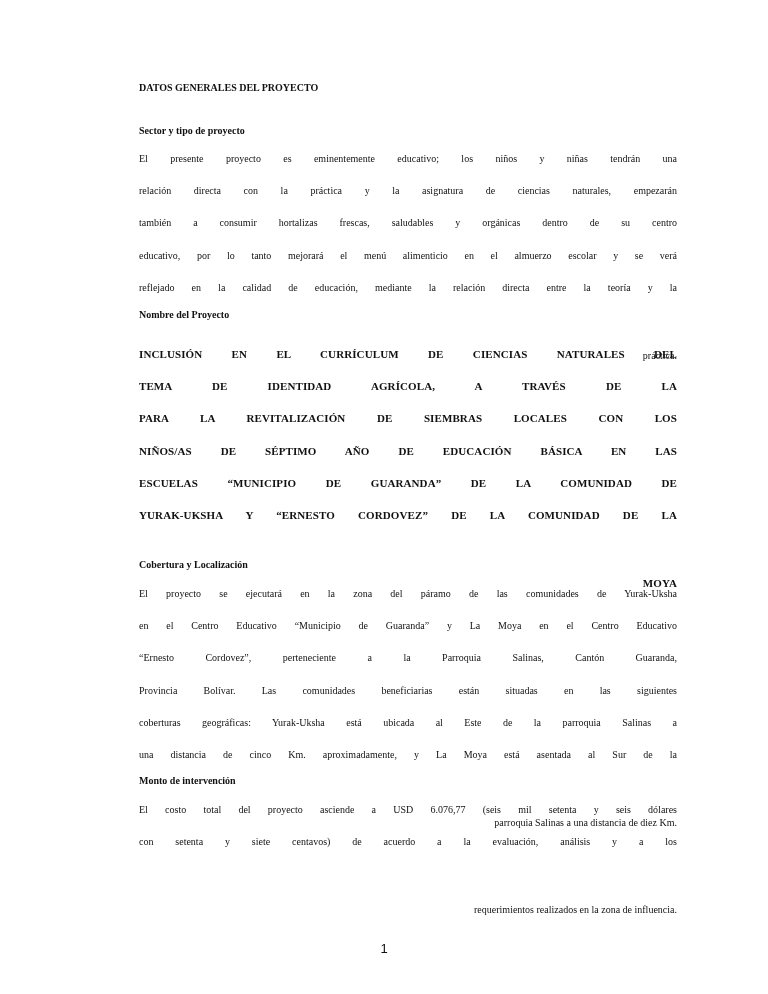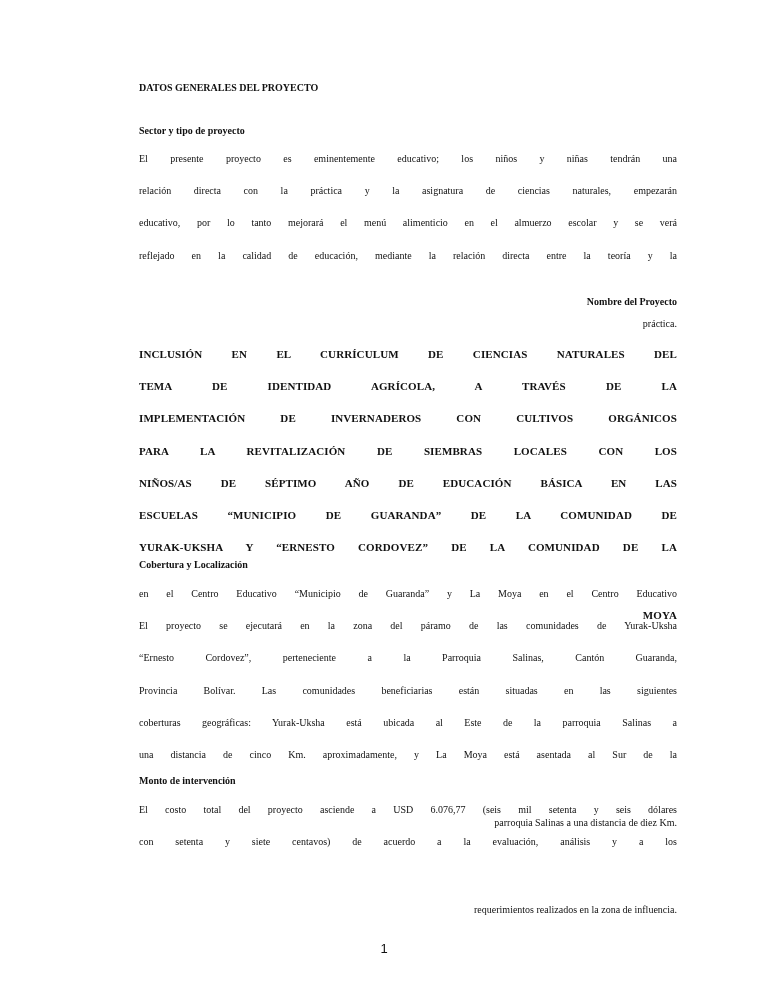--- a/index.html
+++ b/index.html
@@ -19,41 +19,41 @@
 <body>
 
 <div class="page">
 
   <div class="block h" style="top:78px;">DATOS GENERALES DEL PROYECTO</div>
 
   <div class="block h" style="top:121px;">Sector y tipo de proyecto</div>
   <div class="block p" style="top:143px;">
     <span class="jl">El presente proyecto es eminentemente educativo; los niños y niñas tendrán una</span>
     <span class="jl">relación directa con la práctica y la asignatura de ciencias naturales, empezarán</span>
+    <span class="jl">también a consumir hortalizas frescas, saludables y orgánicas dentro de su centro</span>
     <span class="jl">educativo, por lo tanto mejorará el menú alimenticio en el almuerzo escolar y se verá</span>
     <span class="jl">reflejado en la calidad de educación, mediante la relación directa entre la teoría y la</span>
     <span class="ll">práctica.</span>
   </div>
 
-  <div class="block h" style="top:292px;text-align:right;">Nombre del Proyecto</div>
+  <div class="block h" style="top:305px;">Nombre del Proyecto</div>
   <div class="block title" style="top:338px;">
     <span class="jl">INCLUSIÓN EN EL CURRÍCULUM DE CIENCIAS NATURALES DEL</span>
     <span class="jl">TEMA DE IDENTIDAD AGRÍCOLA, A TRAVÉS DE LA</span>
-    <span class="jl">IMPLEMENTACIÓN DE INVERNADEROS CON CULTIVOS ORGÁNICOS</span>
     <span class="jl">PARA LA REVITALIZACIÓN DE SIEMBRAS LOCALES CON LOS</span>
     <span class="jl">NIÑOS/AS DE SÉPTIMO AÑO DE EDUCACIÓN BÁSICA EN LAS</span>
     <span class="jl">ESCUELAS “MUNICIPIO DE GUARANDA” DE LA COMUNIDAD DE</span>
     <span class="jl">YURAK-UKSHA Y “ERNESTO CORDOVEZ” DE LA COMUNIDAD DE LA</span>
     <span class="ll">MOYA</span>
   </div>
 
   <div class="block h" style="top:555px;">Cobertura y Localización</div>
   <div class="block p" style="top:578px;">
+    <span class="jl">El proyecto se ejecutará en la zona del páramo de las comunidades de Yurak-Uksha</span>
     <span class="jl">en el Centro Educativo “Municipio de Guaranda” y La Moya en el Centro Educativo</span>
-    <span class="jl">El proyecto se ejecutará en la zona del páramo de las comunidades de Yurak-Uksha</span>
     <span class="jl">“Ernesto Cordovez”, perteneciente a la Parroquia Salinas, Cantón Guaranda,</span>
     <span class="jl">Provincia Bolívar. Las comunidades beneficiarias están situadas en las siguientes</span>
     <span class="jl">coberturas geográficas: Yurak-Uksha está ubicada al Este de la parroquia Salinas a</span>
     <span class="jl">una distancia de cinco Km. aproximadamente, y La Moya está asentada al Sur de la</span>
     <span class="ll">parroquia Salinas a una distancia de diez Km.</span>
   </div>
 
   <div class="block h" style="top:771px;">Monto de intervención</div>
   <div class="block p" style="top:794px;">
     <span class="jl">El costo total del proyecto asciende a USD 6.076,77 (seis mil setenta y seis dólares</span>

